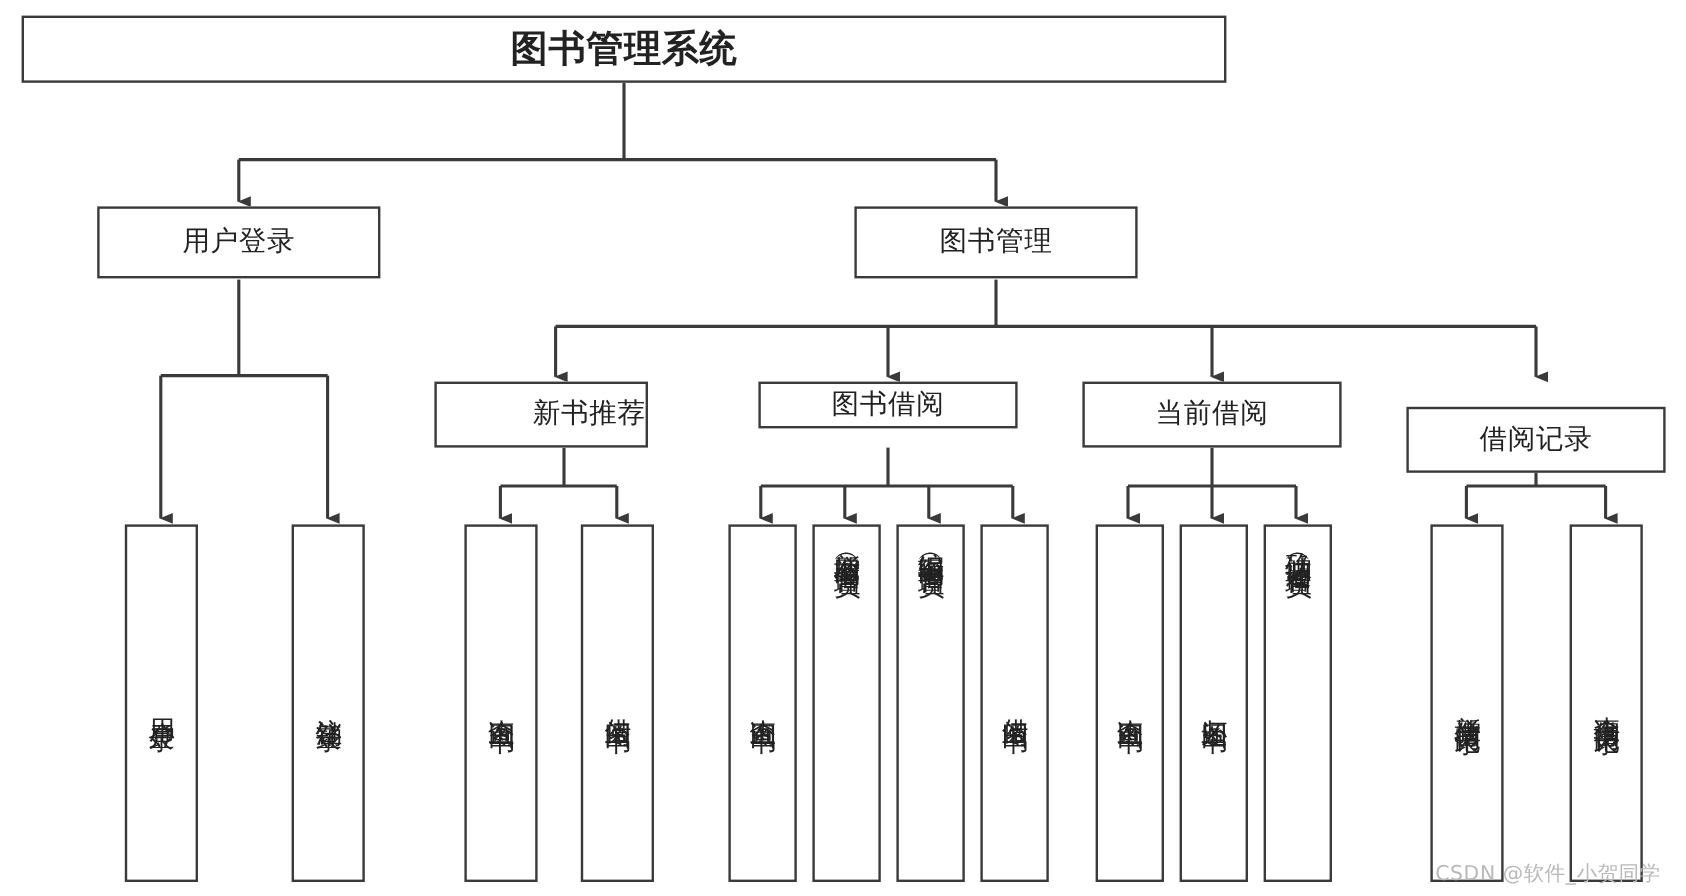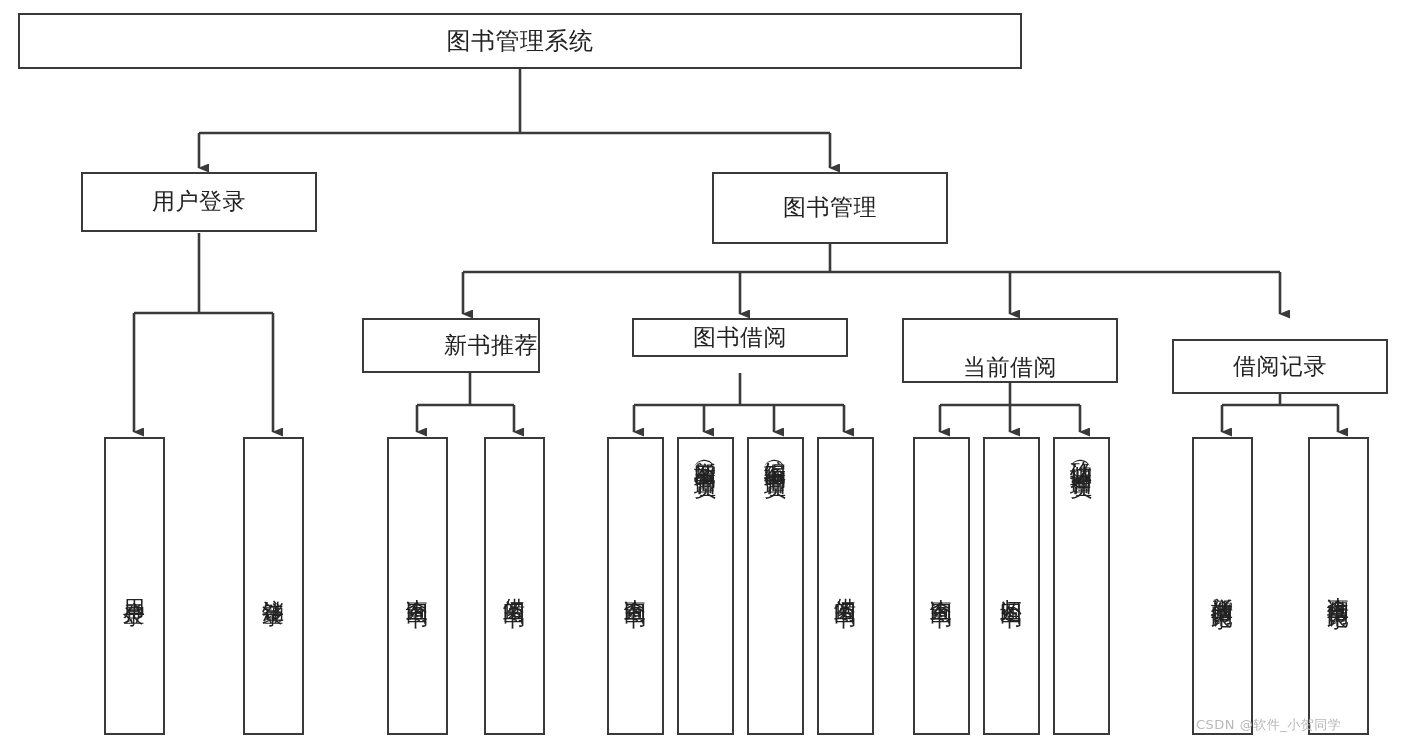--- a/index.html
+++ b/index.html
@@ -41,21 +41,22 @@
     text-align: center;
     line-height: 1.18;
     letter-spacing: 0.5px;
     color: #222222;
   }
   
   .node.horiz .node-label {
     font-size: 23px;
   }
   .node.root .node-label {
-    font-size: 24px;
+    font-size: 31px;
+    font-weight: bold;
   }
   
   .node.vert {
     align-items: flex-start;
     justify-content: center;
     padding-top: 4px;
   }
   .node.vert .node-label {
     writing-mode: vertical-rl;
     text-orientation: upright;
@@ -64,21 +65,21 @@
     letter-spacing: 2.5px;
     white-space: nowrap;
   }
   
   .node.vert.centered {
     align-items: center;
     padding-top: 0;
   }
   .watermark {
     position: absolute;
-    font-size: 13px;
+    font-size: 17px;
     color: #b9b9b9;
     white-space: nowrap;
     letter-spacing: 0.5px;
   }
 </style>
 </head>
 <body>
 
 <div id="diagram-root">
 
@@ -132,31 +133,31 @@
     </g>
   </svg>
 
   <div class="node horiz root" style="left:18px; top:13px; width:1004px; height:56px;">
     <span class="node-label">图书管理系统</span>
   </div>
 
   <div class="node horiz" style="left:81px; top:172px; width:236px; height:60px;">
     <span class="node-label">用户登录</span>
   </div>
-  <div class="node horiz" style="left:712px; top:172px; width:236px; height:72px;align-items:center;">
+  <div class="node horiz" style="left:712px; top:172px; width:236px; height:60px;align-items:center;">
     <span class="node-label">图书管理</span>
   </div>
 
   <div class="node horiz" style="left:362px; top:318px; width:178px; height:55px;justify-content:flex-end;">
     <span class="node-label">新书推荐</span>
   </div>
   <div class="node horiz" style="left:632px; top:318px; width:216px; height:39px;">
     <span class="node-label">图书借阅</span>
   </div>
-  <div class="node horiz" style="left:902px; top:318px; width:216px; height:65px;align-items:flex-end;">
+  <div class="node horiz" style="left:902px; top:318px; width:216px; height:55px;">
     <span class="node-label">当前借阅</span>
   </div>
   <div class="node horiz" style="left:1172px; top:318px; width:216px; height:55px;margin-top:21px;">
     <span class="node-label">借阅记录</span>
   </div>
 
   <div class="node vert centered" style="left:104px; top:437px; width:61px; height:298px;">
     <span class="node-label">用户登录</span>
   </div>
   <div class="node vert centered" style="left:243px; top:437px; width:61px; height:298px;">

